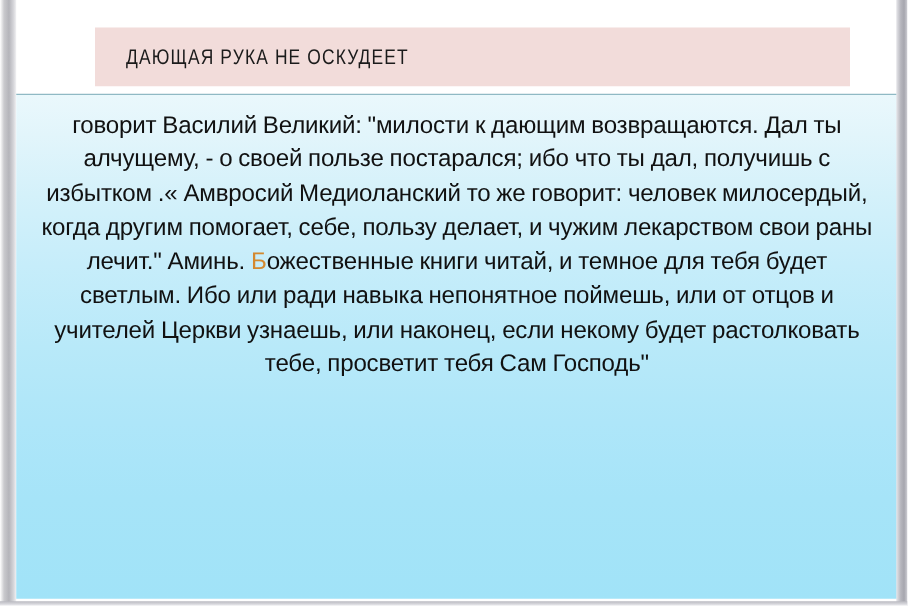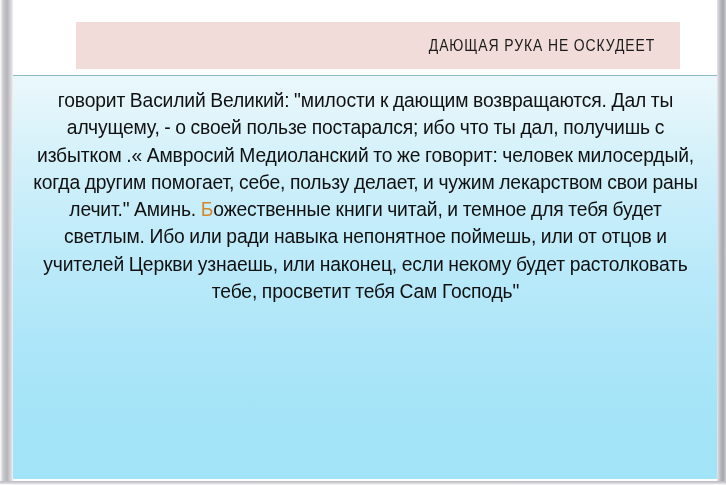--- a/index.html
+++ b/index.html
@@ -53,21 +53,21 @@
   
   .title-banner {
     position: absolute;
     left: 76px;
     top: 22px;
     width: 604px;
     height: 47px;
     background: #f2dcda;
     display: flex;
     align-items: center;
-    justify-content: flex-end;
+    justify-content: flex-start;
   }
   .title-text {
     font-family: "Liberation Sans Narrow", "Liberation Sans", sans-serif;
     font-size: 17px;
     letter-spacing: 1.1px;
     color: #1b1b1b;
     font-weight: 400;
     transform: scaleX(0.82);
     transform-origin: center;
     white-space: nowrap;

